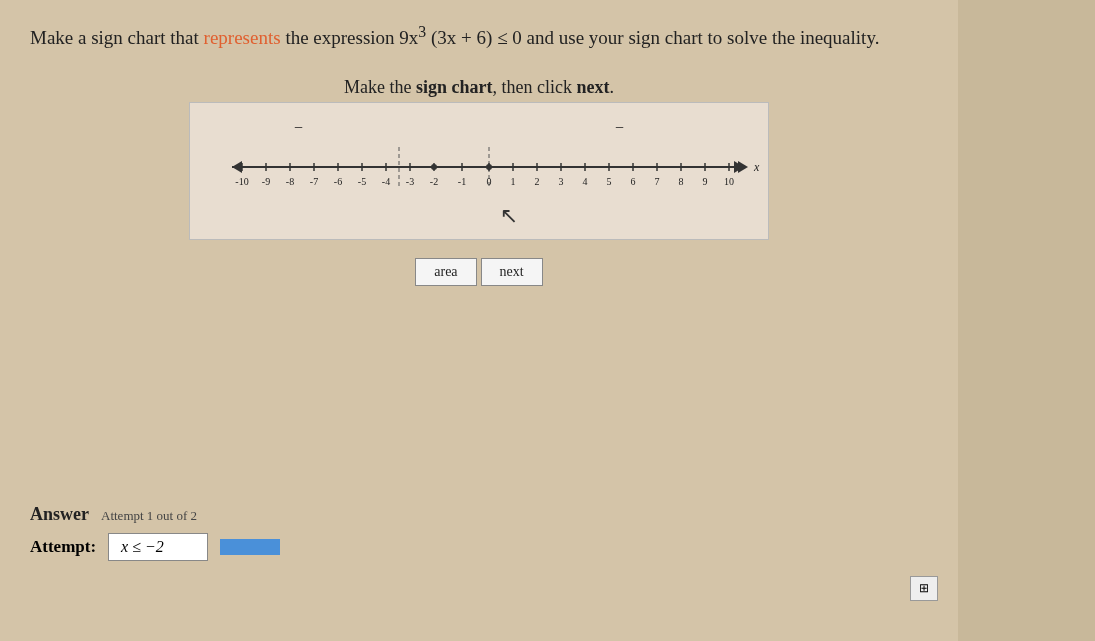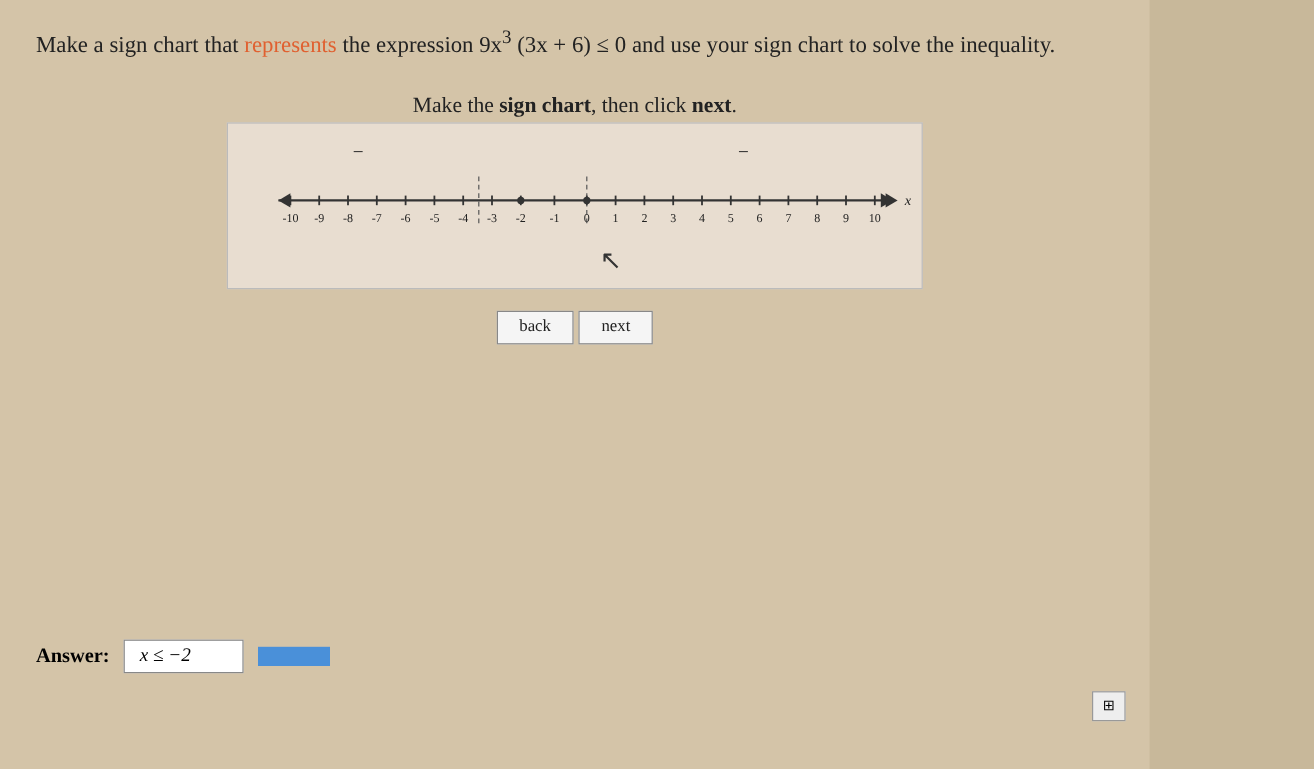--- a/index.html
+++ b/index.html
@@ -274,28 +274,32 @@
           <text x="540" y="26" font-size="12" font-style="italic" fill="#222">x</text>
         </svg>
       </div>
 
       <div style="display:flex; justify-content:center; margin-top:4px;">
         <span style="font-size:22px; color:#333; margin-left:60px;">↖</span>
       </div>
     </div>
 
     <div class="button-row">
-      <button class="btn">back</button>
+      <button class="btn">area</button>
       <button class="btn">next</button>
     </div>
   </div>
 
   <div class="bottom-section">
+    <div>
+      <span class="answer-label">Answer</span>
+      <span class="attempt-text">Attempt 1 out of 2</span>
+    </div>
     <div class="answer-row">
-      <span style="font-size:17px; font-weight:bold;">Answer:</span>
+      <span style="font-size:17px; font-weight:bold;">Attempt:</span>
       <div class="answer-box">x ≤ −2</div>
       <button class="submit-btn" style="background-color:#4a90d9; color:white; border:none; padding:8px 30px; font-size:15px; cursor:pointer;"></button>
     </div>
   </div>
 
   <div class="keyboard-icon" style="position:absolute; right:20px; bottom:40px; border:1px solid #999; padding:4px 8px; background:#eee; font-size:12px;">⊞</div>
 
 </div>
 
 </body></html>

